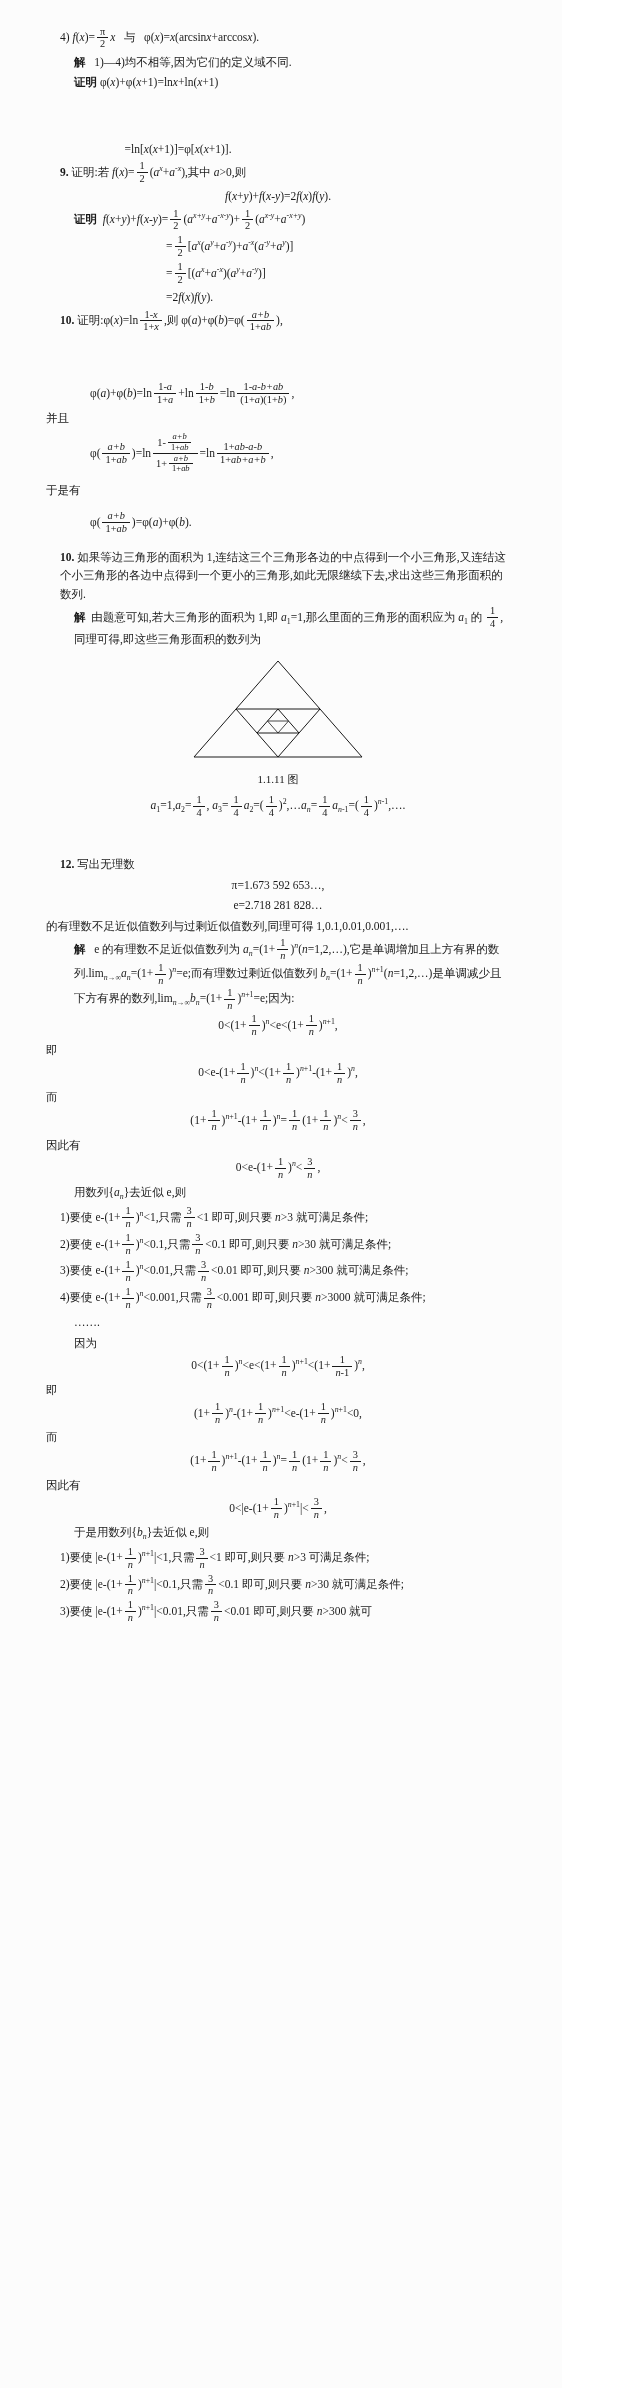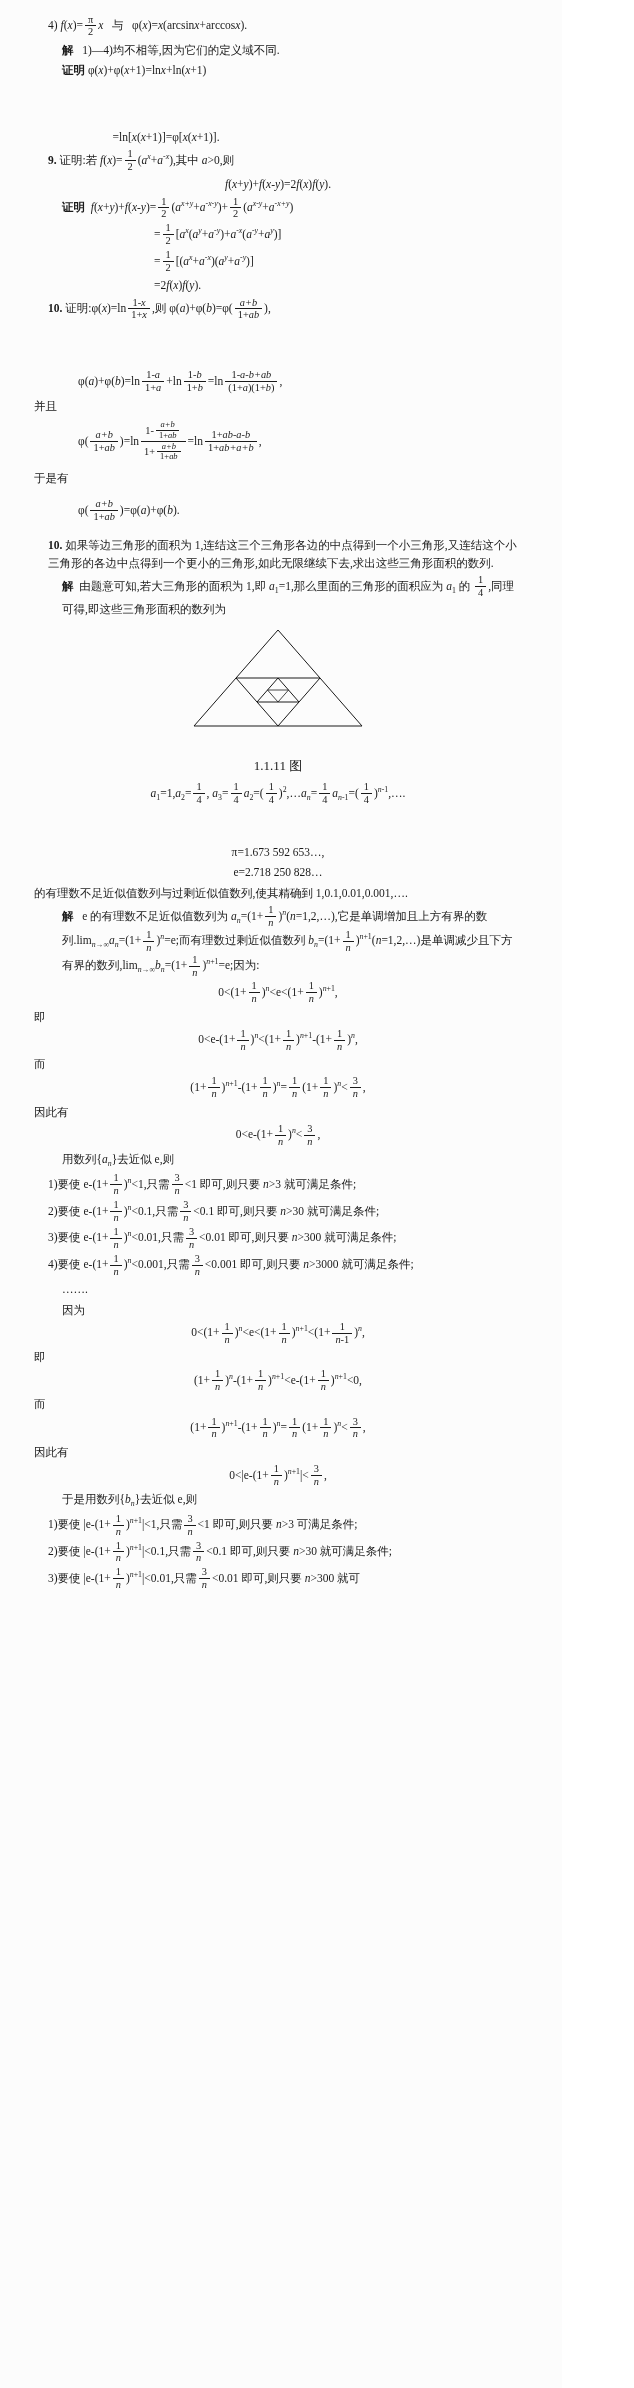--- a/index.html
+++ b/index.html
@@ -10,21 +10,21 @@
   body {
     width: 634px;
     font-family: "Liberation Serif", serif;
     color: #1a1a1a;
   }
   .page {
     position: relative;
     width: 562px;
     min-height: 2388px;
     background: #fcfcfc;
-    padding: 0;
+    padding: 12px;
     box-sizing: border-box;
   }
   .content {
     padding: 14px 40px 20px 34px;
     font-size: 11.5px;
     line-height: 1.62;
   }
   .para {
     margin: 0 0 2px 0;
     text-align: left;
@@ -52,22 +52,22 @@
   .frac .d { display: block; padding: 0 3px; }
   .bigfrac { font-size: 0.9em; }
   .gap { height: 10px; }
   .sectiongap { height: 34px; }
   .fig-wrap {
     text-align: center;
     margin: 6px 0 2px 0;
   }
   .fig-caption {
     text-align: center;
-    font-size: 13px;
-    margin-top: 17px;
+    font-size: 11px;
+    margin-top: 2px;
     margin-bottom: 6px;
   }
 </style>
 </head>
 <body>
 
 <div class="page">
   <div class="content">
 
     <div class="para indent1">
@@ -137,28 +137,31 @@
       </svg>
     </div>
     <div class="fig-caption">1.1.11 图</div>
 
     <div class="para center">
       <span class="math">a</span><sub>1</sub>=1,<span class="math">a</span><sub>2</sub>=<span class="frac bigfrac"><span class="n">1</span><span class="d">4</span></span>,&nbsp;<span class="math">a</span><sub>3</sub>=<span class="frac bigfrac"><span class="n">1</span><span class="d">4</span></span><span class="math">a</span><sub>2</sub>=(<span class="frac bigfrac"><span class="n">1</span><span class="d">4</span></span>)<sup>2</sup>,…<span class="math">a</span><sub><span class="math">n</span></sub>=<span class="frac bigfrac"><span class="n">1</span><span class="d">4</span></span><span class="math">a</span><sub><span class="math">n</span>-1</sub>=(<span class="frac bigfrac"><span class="n">1</span><span class="d">4</span></span>)<sup><span class="math">n</span>-1</sup>,….
     </div>
 
     <div class="sectiongap"></div>
 
+    <div class="para indent1">
+      <span class="num">12.</span> 写出无理数
+    </div>
     <div class="para center">
       π=1.673 592 653…,
     </div>
     <div class="para center">
-      e=2.718 250 828…
+      e=2.718 281 828…
     </div>
     <div class="para">
-      的有理数不足近似值数列与过剩近似值数列,使其精确到 1,0.1,0.01,0.001,….
+      的有理数不足近似值数列与过剩近似值数列,同理可得 1,0.1,0.01,0.001,….
     </div>
 
     <div class="para indent2">
       <span class="bold">解</span>&nbsp;&nbsp; e 的有理数不足近似值数列为 <span class="math">a</span><sub><span class="math">n</span></sub>=(1+<span class="frac bigfrac"><span class="n">1</span><span class="d"><span class="math">n</span></span></span>)<sup><span class="math">n</span></sup>(<span class="math">n</span>=1,2,…),它是单调增加且上方有界的数列.lim<sub><span class="math">n</span>→∞</sub><span class="math">a</span><sub><span class="math">n</span></sub>=(1+<span class="frac bigfrac"><span class="n">1</span><span class="d"><span class="math">n</span></span></span>)<sup><span class="math">n</span></sup>=e;而有理数过剩近似值数列 <span class="math">b</span><sub><span class="math">n</span></sub>=(1+<span class="frac bigfrac"><span class="n">1</span><span class="d"><span class="math">n</span></span></span>)<sup><span class="math">n</span>+1</sup>(<span class="math">n</span>=1,2,…)是单调减少且下方有界的数列,lim<sub><span class="math">n</span>→∞</sub><span class="math">b</span><sub><span class="math">n</span></sub>=(1+<span class="frac bigfrac"><span class="n">1</span><span class="d"><span class="math">n</span></span></span>)<sup><span class="math">n</span>+1</sup>=e;因为:
     </div>
 
     <div class="para center">
       0&lt;(1+<span class="frac bigfrac"><span class="n">1</span><span class="d"><span class="math">n</span></span></span>)<sup><span class="math">n</span></sup>&lt;e&lt;(1+<span class="frac bigfrac"><span class="n">1</span><span class="d"><span class="math">n</span></span></span>)<sup><span class="math">n</span>+1</sup>,
     </div>
     <div class="para">即</div>

